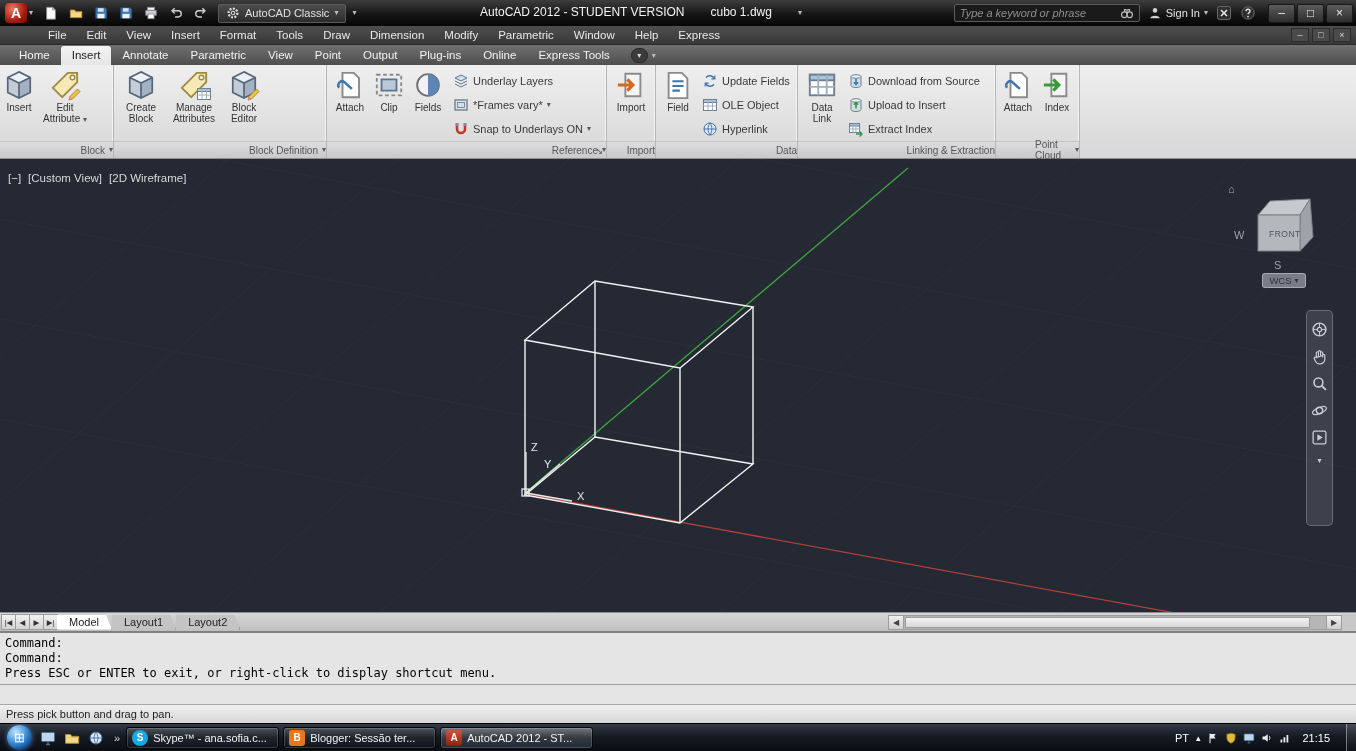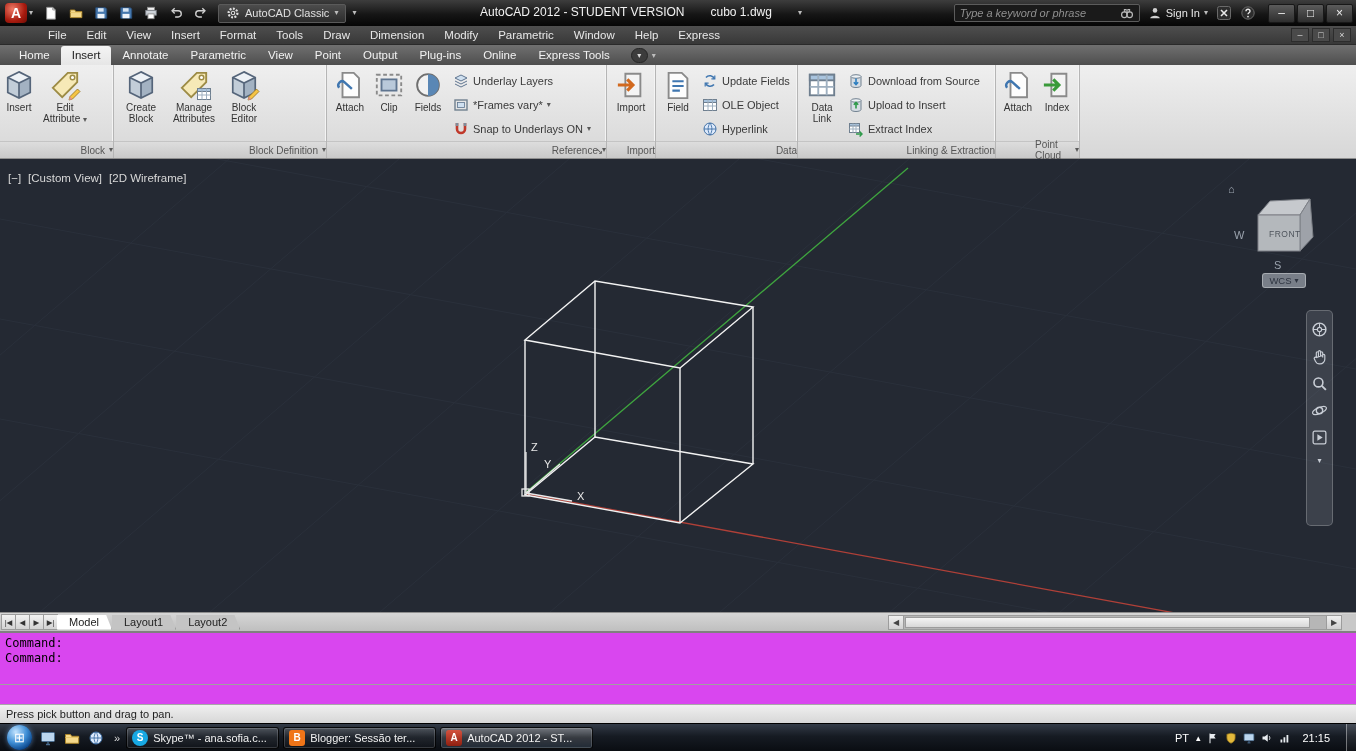--- a/index.html
+++ b/index.html
@@ -91,21 +91,21 @@
     clip-path:polygon(0 0, calc(100% - 6px) 0, 100% 100%, 0 100%); background:#c4c4c4; }
   .ltab.active { background:#ffffff; }
   .hscroll { margin-left:auto; display:flex; align-items:center; width:468px; height:17px; }
   .sbtn { width:16px; height:15px; font-size:8px; color:#444; background:linear-gradient(#f0f0f0,#d0d0d0);
     border:1px solid #9c9c9c; display:flex; align-items:center; justify-content:center; }
   .strack { flex:1; height:15px; background:#b6b6b6; border:1px solid #9c9c9c; border-left:0; border-right:0; position:relative; }
   .sthumb { position:absolute; left:1px; top:1px; bottom:1px; width:96%; background:linear-gradient(#f4f4f4,#d8d8d8); border:1px solid #9c9c9c; }
   .scorner { width:14px; height:17px; background:#c8c8c8; }
 
   
-  .cmdwin { position:absolute; top:631px; left:0; right:0; height:73px; background:#d946ef; border-top:2px solid #808080;
+  .cmdwin { position:absolute; top:631px; left:0; right:0; height:73px; background:#e5e5e5; border-top:2px solid #808080;
     font-family:"DejaVu Sans Mono", monospace; font-size:12px; color:#000; }
   .cmd-history { padding:3px 5px 0; height:51px; }
   .cmd-line { line-height:15px; white-space:pre; }
   .cmd-input { border-top:1px solid #a0a0a0; height:19px; padding:2px 5px; }
 
   
   .statusbar { position:absolute; top:704px; left:0; right:0; height:19px; background:linear-gradient(#f0f0f0,#d7d7d7);
     border-top:1px solid #a8a8a8; display:flex; align-items:center; padding-left:6px; font-size:11px; color:#1d1d1d; }
 
   
@@ -756,20 +756,21 @@
       </div>
       <span class="sbtn">▶</span>
       <span class="scorner"></span>
     </div>
   </div>
 
   <div class="cmdwin">
     <div class="cmd-history">
       <div class="cmd-line">Command:</div>
       <div class="cmd-line">Command:</div>
+      <div class="cmd-line">Press ESC or ENTER to exit, or right-click to display shortcut menu.</div>
     </div>
     <div class="cmd-input"></div>
   </div>
 
   <div class="statusbar">
     <span>Press pick button and drag to pan.</span>
   </div>
 
   <div class="taskbar">
     <div class="startorb">⊞</div>

